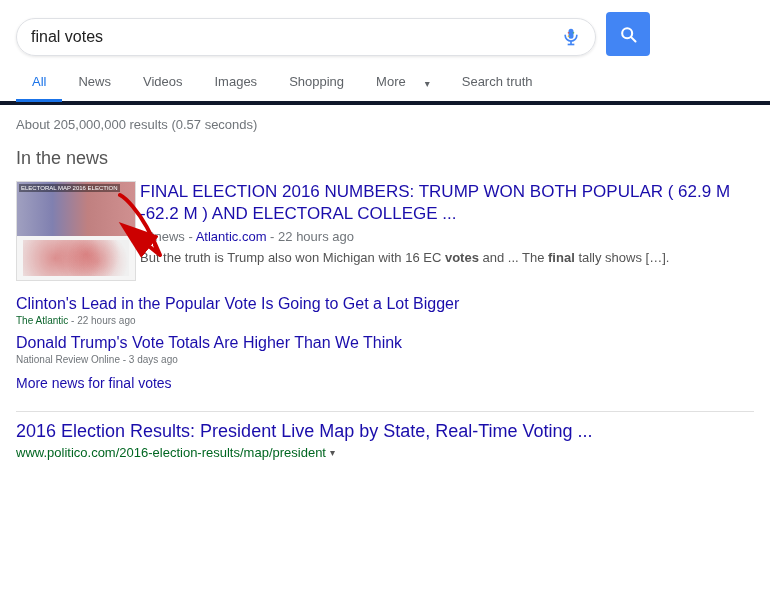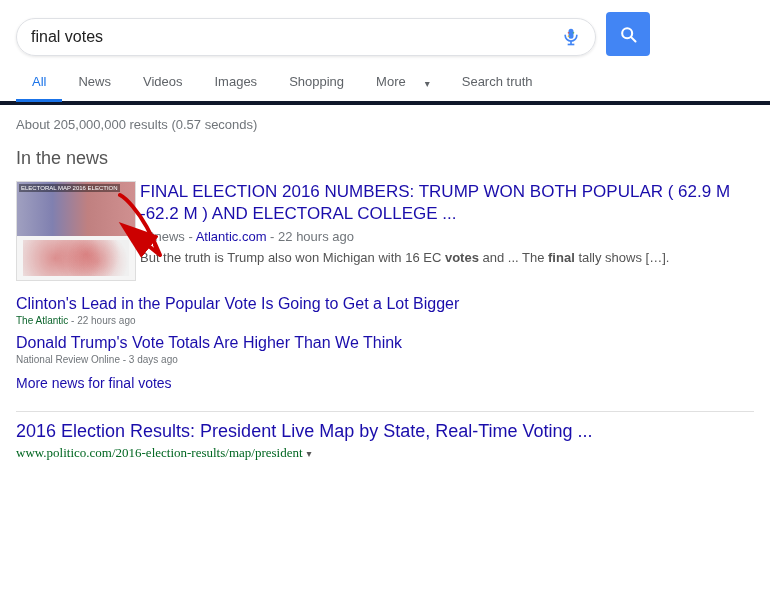--- a/index.html
+++ b/index.html
@@ -222,21 +222,20 @@
       display: block;
       margin-bottom: 2px;
       line-height: 1.3;
     }
     .web-result-url {
       font-size: 13px;
       color: #006621;
       display: flex;
       align-items: center;
       gap: 4px;
-      font-family: Liberation Serif, serif;
     }
     .url-arrow {
       font-size: 10px;
       color: #555;
     }
 
     
     .arrow-overlay {
       position: absolute;
       top: 185px;

